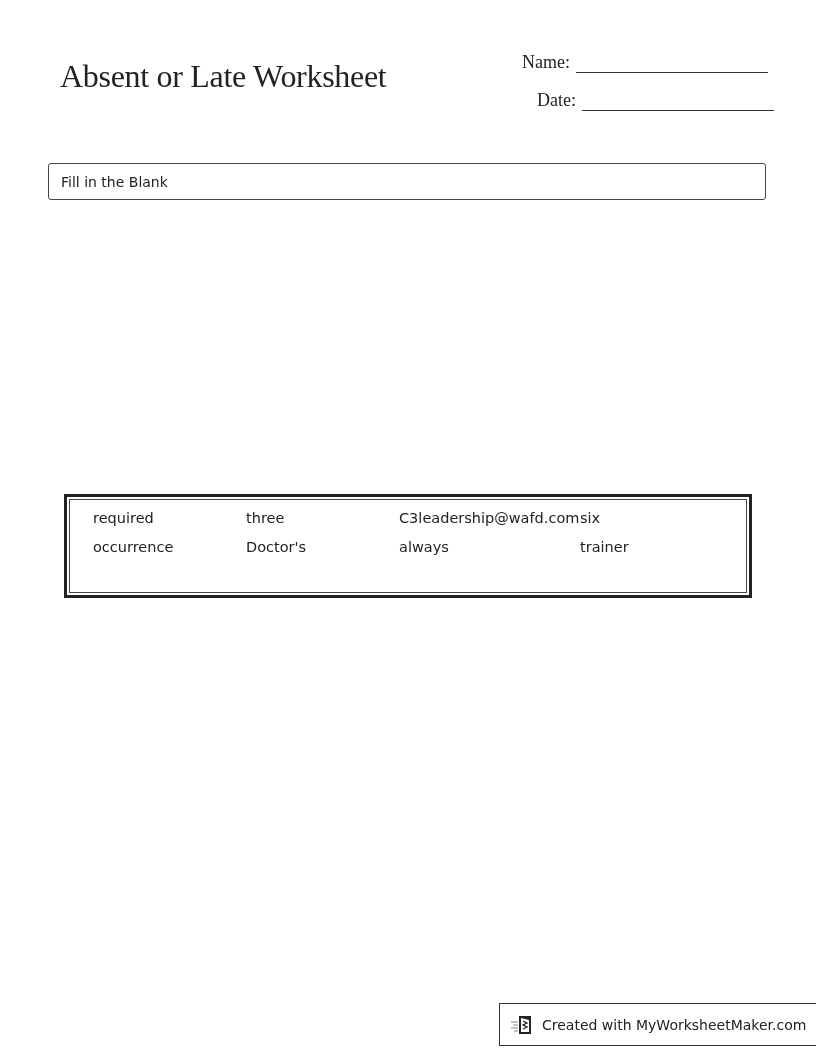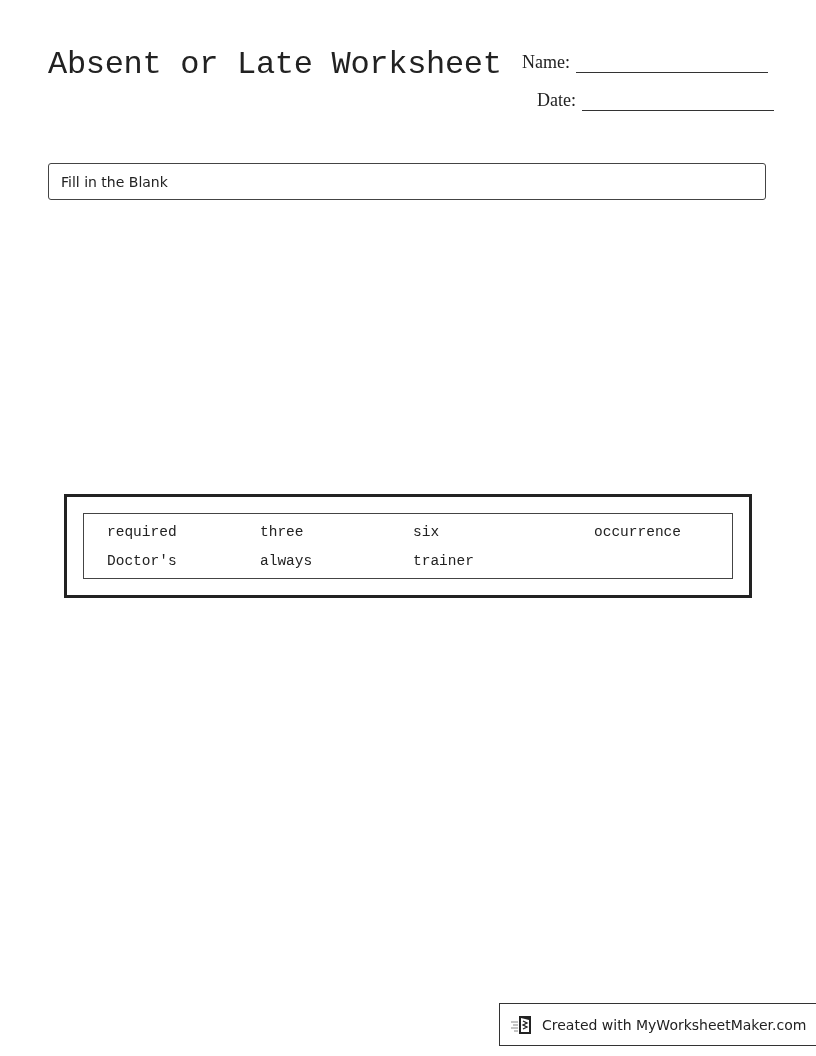--- a/index.html
+++ b/index.html
@@ -16,22 +16,22 @@
       color: #222222;
     }
     .title {
       position: absolute;
       left: 48px;
       top: 46px;
       font-size: 32px;
       font-weight: normal;
       color: #222222;
       letter-spacing: -0.3px;
-      margin: 0;
-      font-family: Liberation Mono, monospace;
+      margin: 12px;
+      font-family: Liberation Serif, serif;
     }
     .field-row {
       position: absolute;
       display: flex;
       align-items: flex-end;
     }
     .field-label {
       font-family: "Liberation Serif", serif;
       font-size: 18px;
       color: #222;
@@ -65,22 +65,21 @@
     }
 
     .word-bank {
       position: absolute;
       left: 64px;
       top: 494px;
       width: 688px;
       height: 104px;
       box-sizing: border-box;
       border: 3px solid #222;
-      padding: 16px;
-      font-family: Liberation Mono, monospace;
+      padding: 2px;
     }
     .word-bank-inner {
       width: 100%;
       height: 100%;
       box-sizing: border-box;
       border: 1.5px solid #444;
       position: relative;
     }
     .word-grid {
       position: absolute;
@@ -132,20 +131,21 @@
 
 <div class="section-box">
   <span>Fill in the Blank</span>
 </div>
 
 <div class="word-bank">
   <div class="word-bank-inner">
     <div class="word-grid">
       <span class="word">required</span>
       <span class="word">three</span>
+      <span class="word">C3leadership@wafd.com</span>
       <span class="word">six</span>
       <span class="word">occurrence</span>
       <span class="word">Doctor's</span>
       <span class="word">always</span>
       <span class="word">trainer</span>
     </div>
   </div>
 </div>
 
 <div class="footer-badge">

